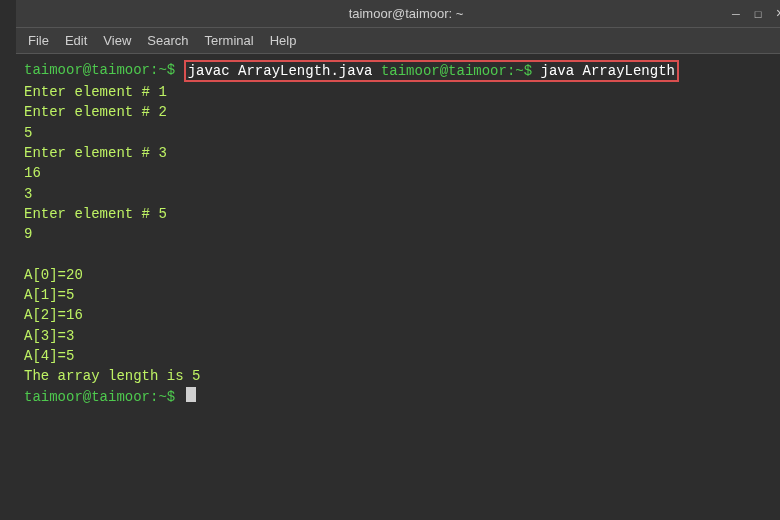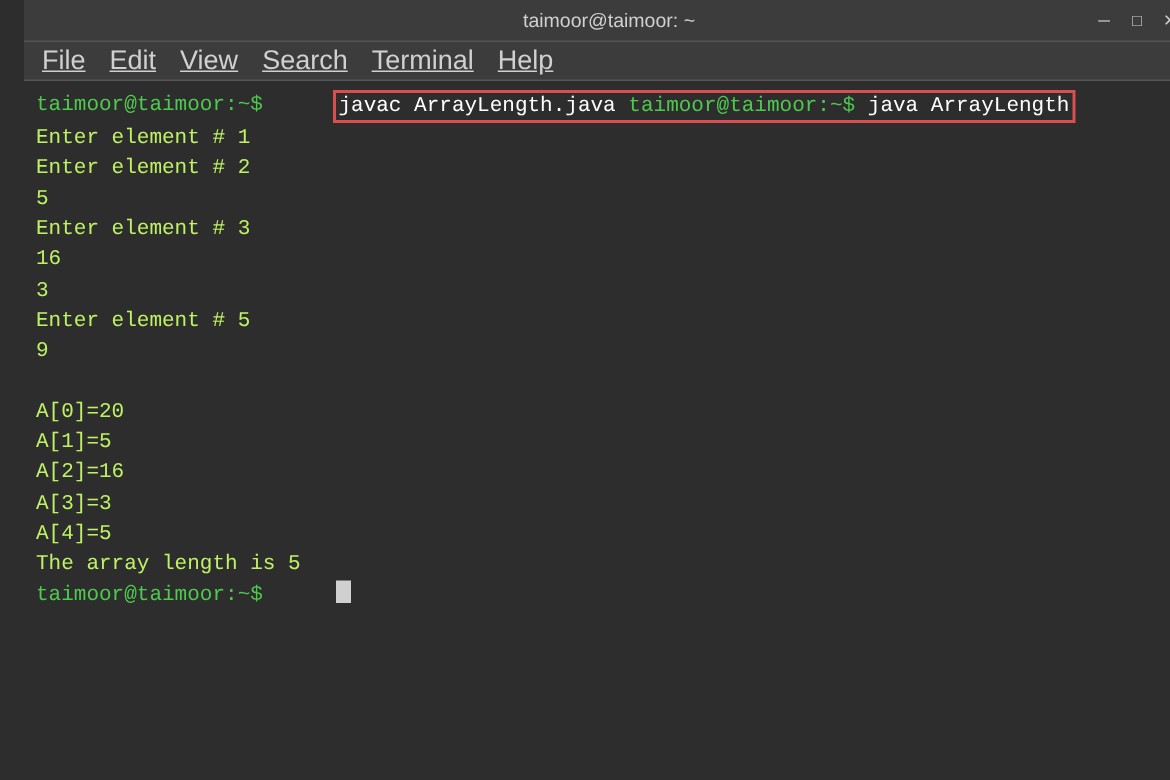--- a/index.html
+++ b/index.html
@@ -64,40 +64,38 @@
       background: #3c3c3c;
       height: 26px;
       display: flex;
       align-items: center;
       padding: 0 4px;
       border-bottom: 1px solid #555;
     }
 
     .menu-item {
       color: #d0d0d0;
-      font-size: 18px;
+      font-size: 13px;
       font-family: sans-serif;
       padding: 2px 8px;
       cursor: pointer;
-      text-decoration: underline;
     }
 
     .terminal-body {
       flex: 1;
       background: #2d2d2d;
       padding: 6px 8px;
       overflow: hidden;
       font-size: 14px;
       line-height: 1.45;
     }
 
     .line {
       display: flex;
       flex-wrap: wrap;
-      gap: 38px;
     }
 
     .prompt {
       color: #4ec94e;
       white-space: pre;
     }
 
     .cmd-text {
       color: #ffffff;
       white-space: pre;

